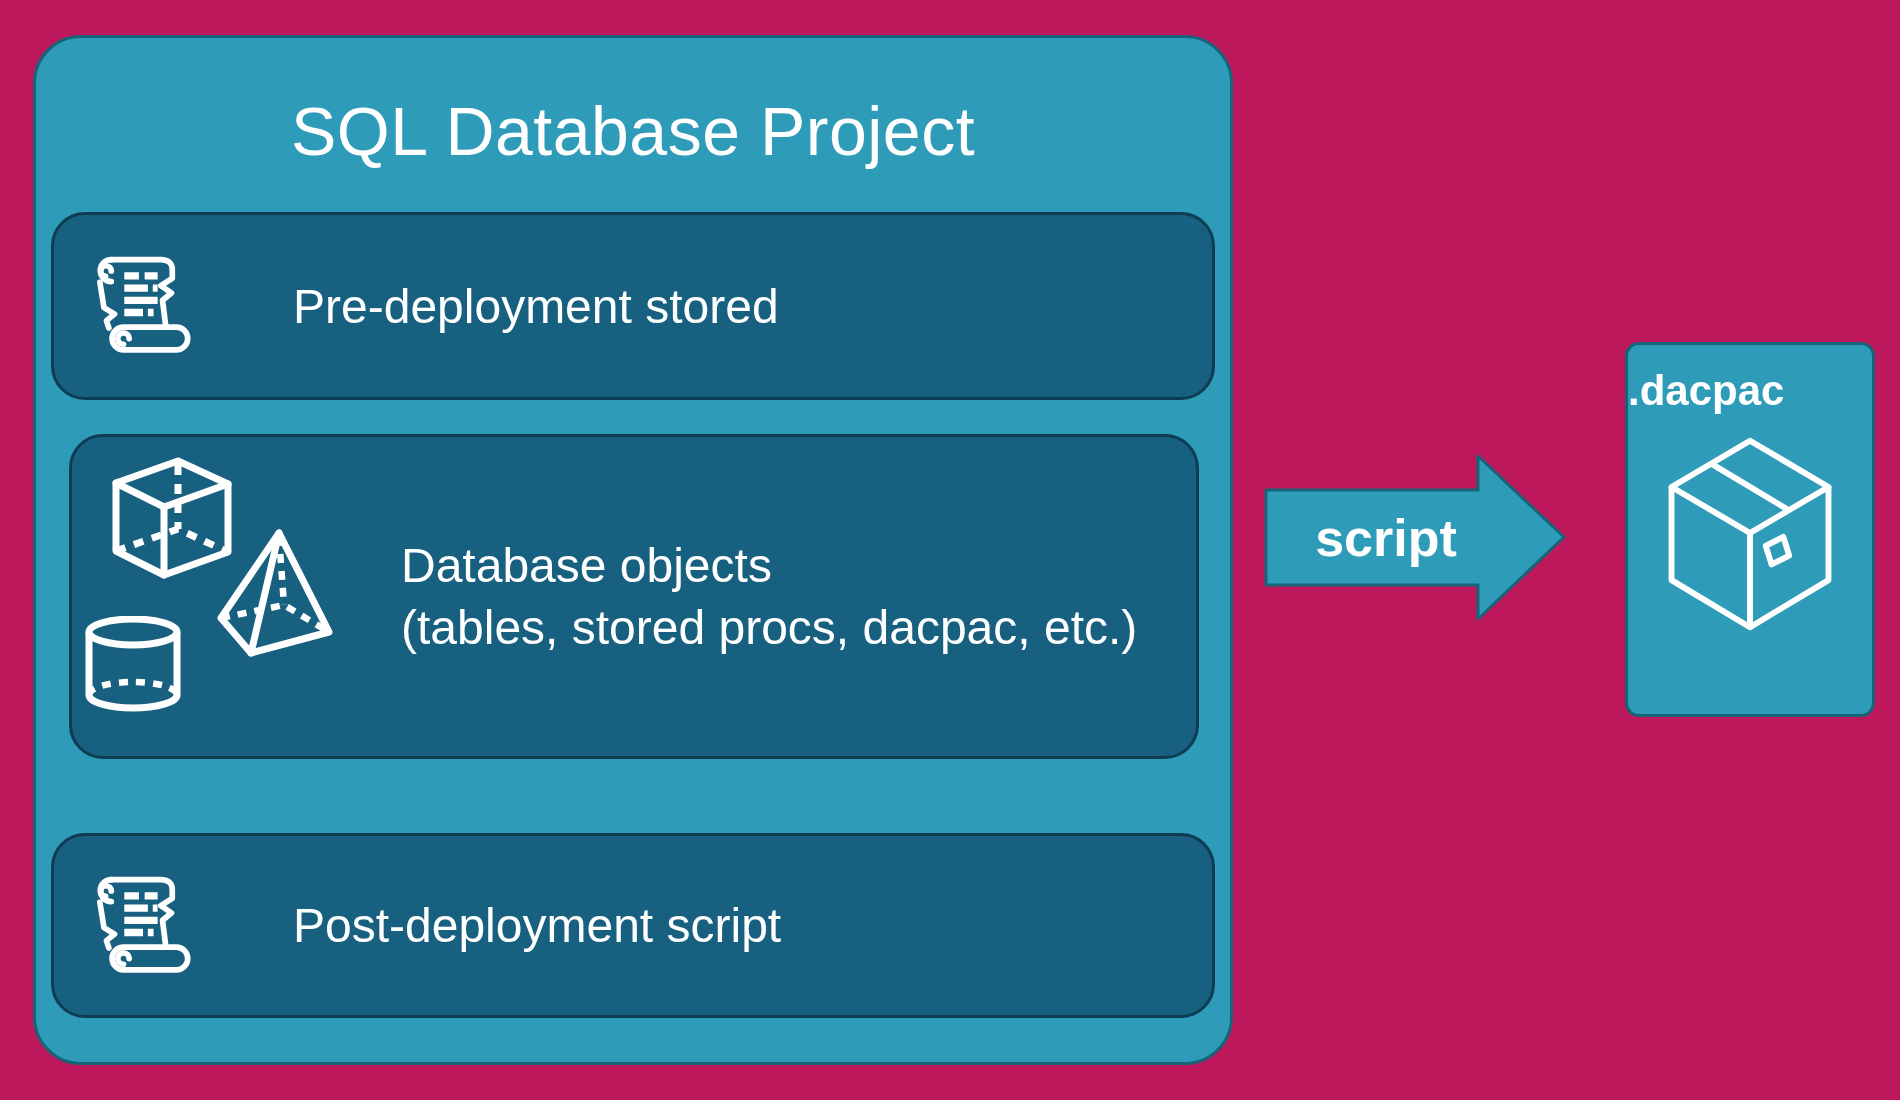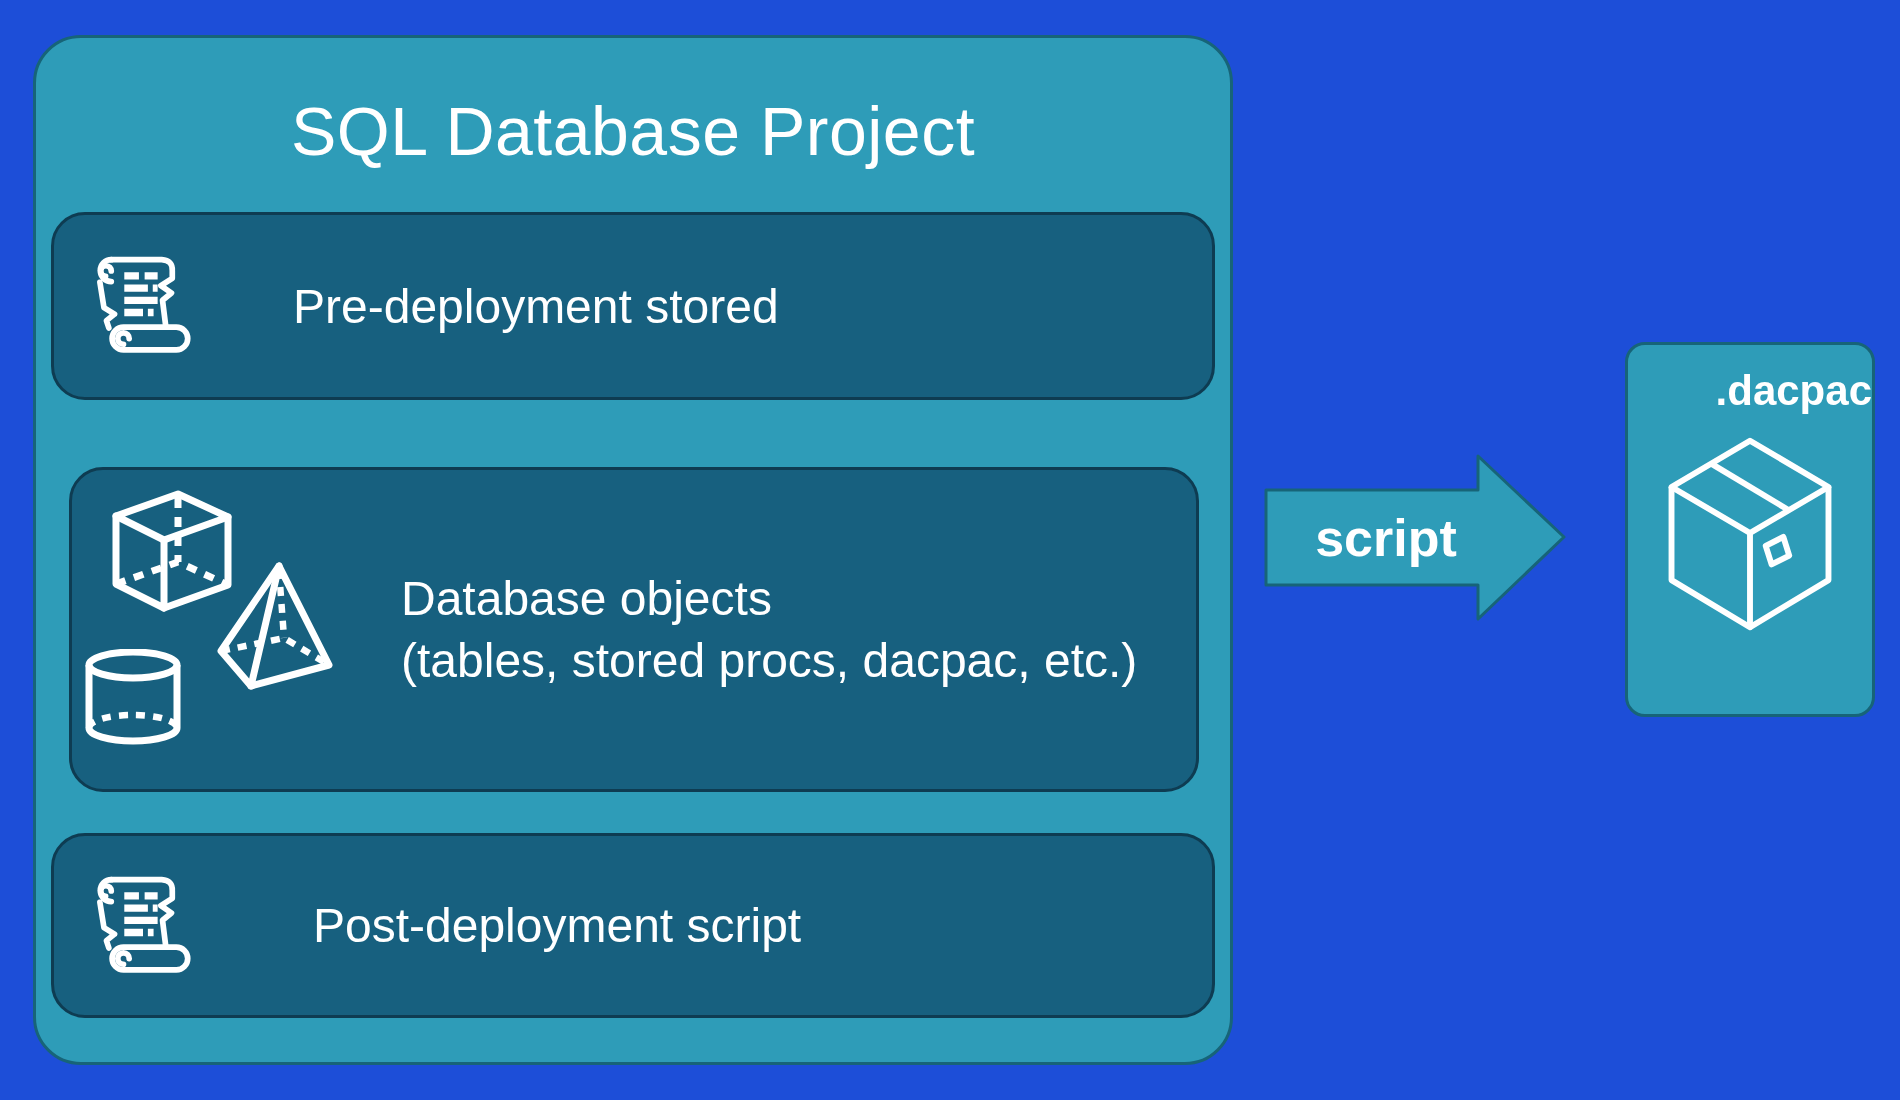--- a/index.html
+++ b/index.html
@@ -2,35 +2,35 @@
 <html style="--teal: #2E9CB8; --dark-panel: #17607F; --panel-border: #0E3C52; --teal-border: #176478; --text: #FFFFFF;"><head>
 <meta charset="utf-8">
 <style>
   :root{
     --teal:#2E9CB8; --dark-panel:#17607F; --panel-border:#0E3C52;
     --teal-border:#176478; --text:#FFFFFF;
   }
   *{margin:0;padding:0;box-sizing:border-box;}
   html,body{width:1900px;height:1100px;background:#fff;overflow:hidden;
     font-family:"Liberation Sans", sans-serif;}
-  .canvas{position:relative;width:1900px;height:1100px;background:#1d4ed8;}
+  .canvas{position:relative;width:1900px;height:1100px;background:#be185d;}
 
   
   .project{position:absolute;left:33px;top:35px;width:1200px;height:1030px;
     background:var(--teal,#2E9CB8);border:3px solid var(--teal-border,#176478);
     border-radius:48px;}
   .project-title{position:absolute;left:0;top:58px;width:100%;text-align:center;
     color:var(--text,#fff);font-size:68px;font-weight:400;letter-spacing:0.5px;line-height:70px;}
 
   
   .panel{position:absolute;background:var(--dark-panel,#17607F);
     border:3px solid var(--panel-border,#0E3C52);border-radius:34px;}
   .panel-pre {left:15px;top:174px;width:1164px;height:188px;display:flex;align-items:center;}
-  .panel-obj {left:33px;top:429px;width:1130px;height:325px;}
-  .panel-post{left:15px;top:795px;width:1164px;height:185px;display:flex;align-items:center;gap:20px;}
+  .panel-obj {left:33px;top:396px;width:1130px;height:325px;}
+  .panel-post{left:15px;top:795px;width:1164px;height:185px;display:flex;align-items:center;}
 
   .panel-label{color:var(--text,#fff);font-size:48px;font-weight:400;white-space:nowrap;}
   .panel-pre .scroll-wrap,.panel-post .scroll-wrap{width:122px;height:128px;margin-left:28px;flex:0 0 auto;}
   .panel-pre .panel-label,.panel-post .panel-label{margin-left:89px;}
 
   .obj-text{position:absolute;left:329px;top:50%;transform:translateY(-50%);
     color:var(--text,#fff);font-size:48px;line-height:62px;white-space:nowrap;}
   .icon-abs{position:absolute;}
   .cube-wrap{left:34px;top:18px;width:130px;height:130px;}
   .pyr-wrap{left:139px;top:88px;width:140px;height:140px;}
@@ -40,21 +40,21 @@
 
   
   .arrow{position:absolute;left:1262px;top:450px;width:310px;height:175px;}
   .arrow-label{position:absolute;left:30px;top:40px;width:188px;height:95px;
     display:flex;align-items:center;justify-content:center;
     color:var(--text,#fff);font-size:52px;font-weight:700;}
 
   
   .dacpac{position:absolute;left:1625px;top:342px;width:250px;height:375px;
     background:var(--teal,#2E9CB8);border:3px solid var(--teal-border,#176478);
-    border-radius:20px;text-align:right;}
+    border-radius:14px;text-align:left;}
   .dacpac-label{margin-top:22px;color:var(--text,#fff);font-size:42px;font-weight:700;}
   .package-wrap{width:178px;height:206px;margin:16px auto 0;}
 </style>
 </head>
 <body>
 
 <svg width="0" height="0" style="position:absolute" aria-hidden="true">
   <defs>
     <symbol id="sym-scroll" viewBox="0 0 150 140">
       <g fill="none" stroke="#fff" stroke-width="7" stroke-linecap="round" stroke-linejoin="round">

